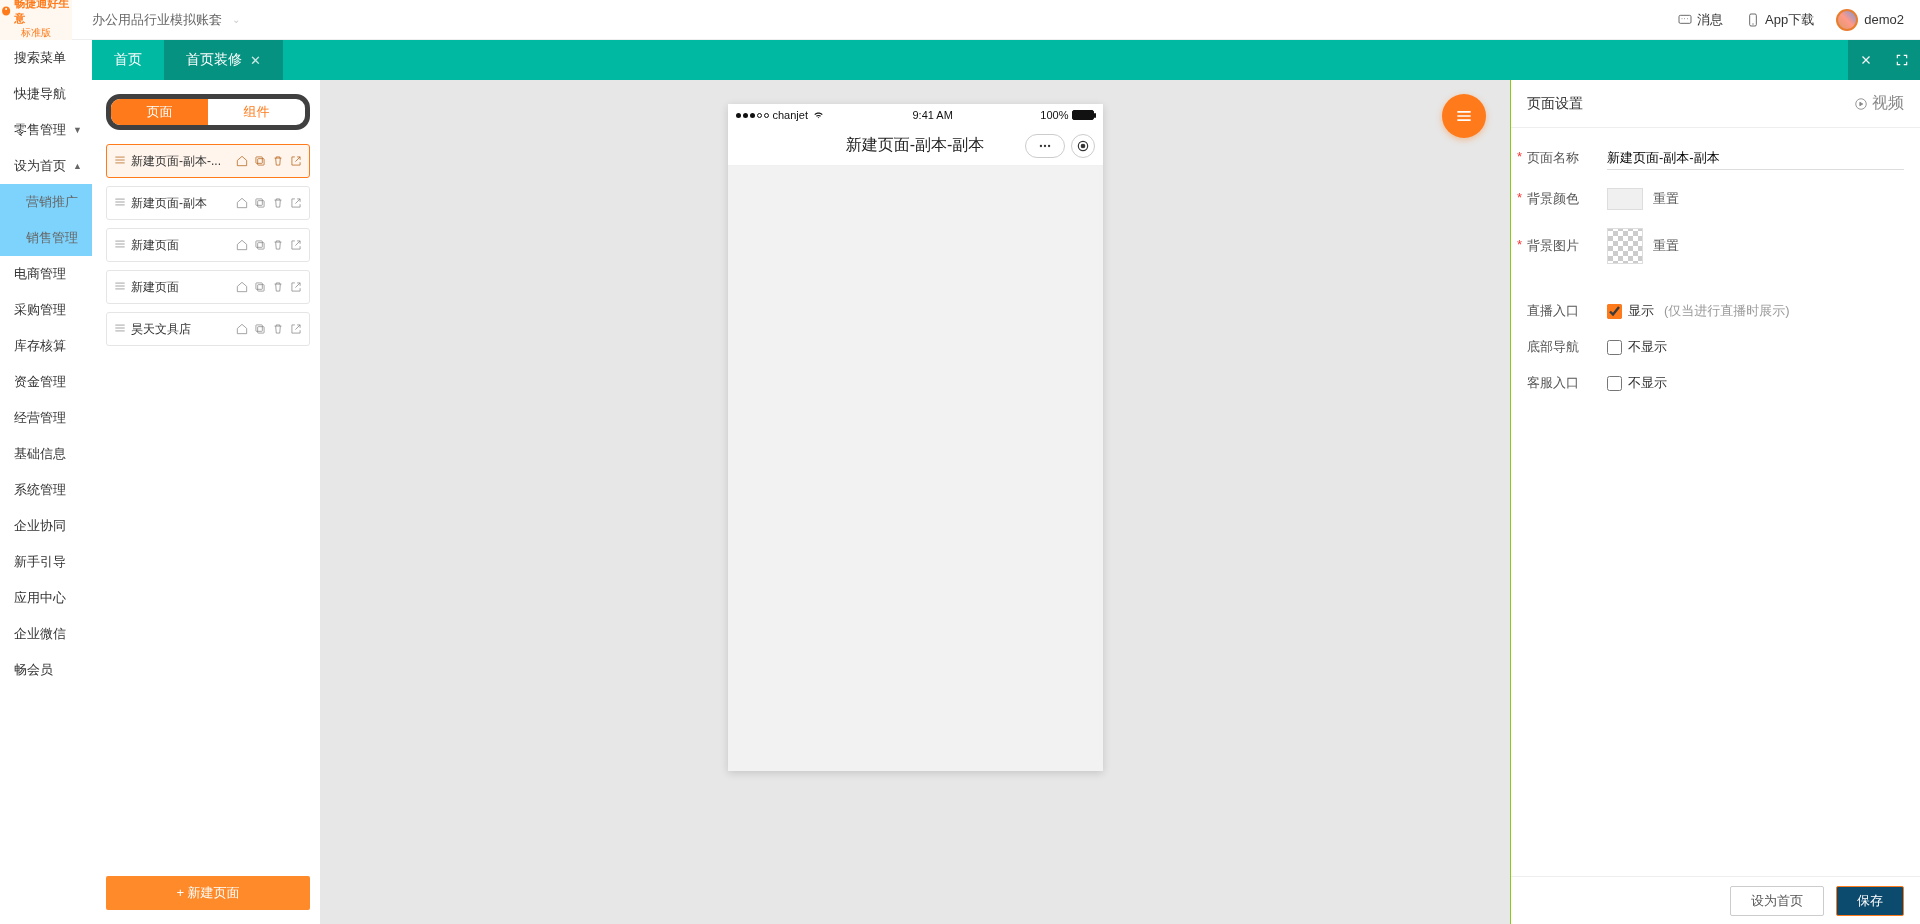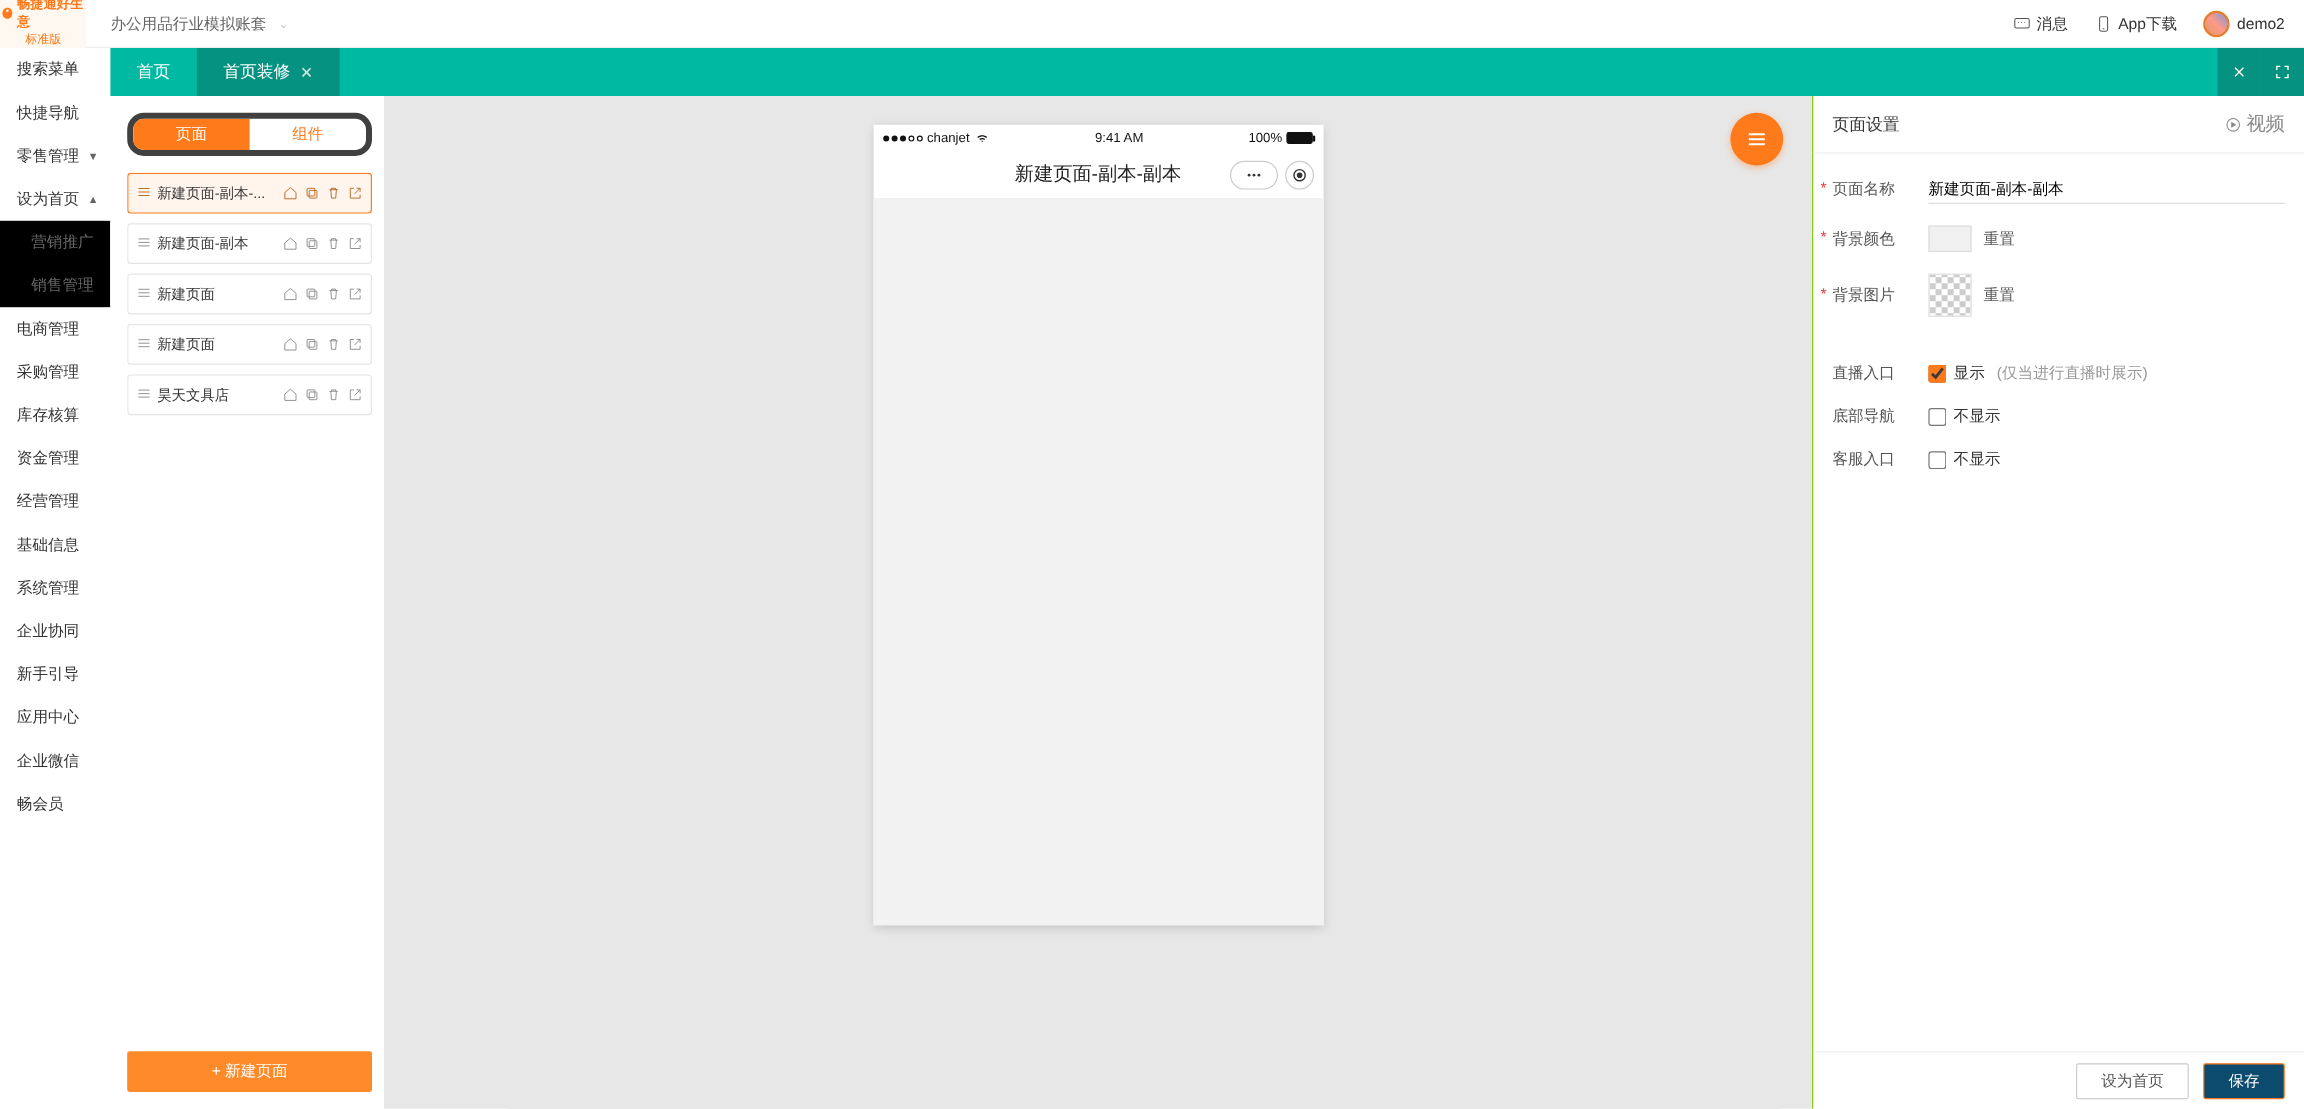--- a/index.html
+++ b/index.html
@@ -16,21 +16,21 @@
 .top-spacer { flex:1; }
 .top-link { display:flex; align-items:center; gap:4px; margin-right:22px; color:#333; cursor:pointer; font-size:13px; }
 .top-link svg { width:16px; height:16px; stroke:#555; fill:none; stroke-width:1.3; }
 .avatar { width:22px; height:22px; border-radius:50%; background:linear-gradient(45deg,#d96,#f98,#79d); border:2px solid #e97d2f; }
 .user { display:flex; align-items:center; gap:6px; margin-right:16px; }
 
 
 .body { display:flex; height:884px; }
 .sidebar { width:92px; background:#fff; display:flex; flex-direction:column; font-size:13px; color:#333; }
 .sidebar-item { height:36px; display:flex; align-items:center; padding-left:14px; cursor:pointer; justify-content:space-between; padding-right:10px; }
-.sidebar-item.sub { padding-left:26px; color:#666; background:#000000; }
+.sidebar-item.sub { padding-left:26px; color:#666; background:#7dd3fc; }
 .sidebar-item .caret { font-size:9px; color:#666; }
 .sidebar .scroll { flex:1; overflow-y:auto; }
 .sidebar .scroll::-webkit-scrollbar { width:6px; }
 .sidebar .scroll::-webkit-scrollbar-thumb { background:#ddd; border-radius:3px; }
 
 .main { flex:1; display:flex; flex-direction:column; }
 .tabbar { height:40px; background:#00b9a2; display:flex; align-items:stretch; color:#fff; }
 .tab { padding:0 22px; display:flex; align-items:center; gap:8px; cursor:pointer; font-size:14px; }
 .tab.active { background:#069280; }
 .tab .close { font-size:13px; opacity:.8; }

